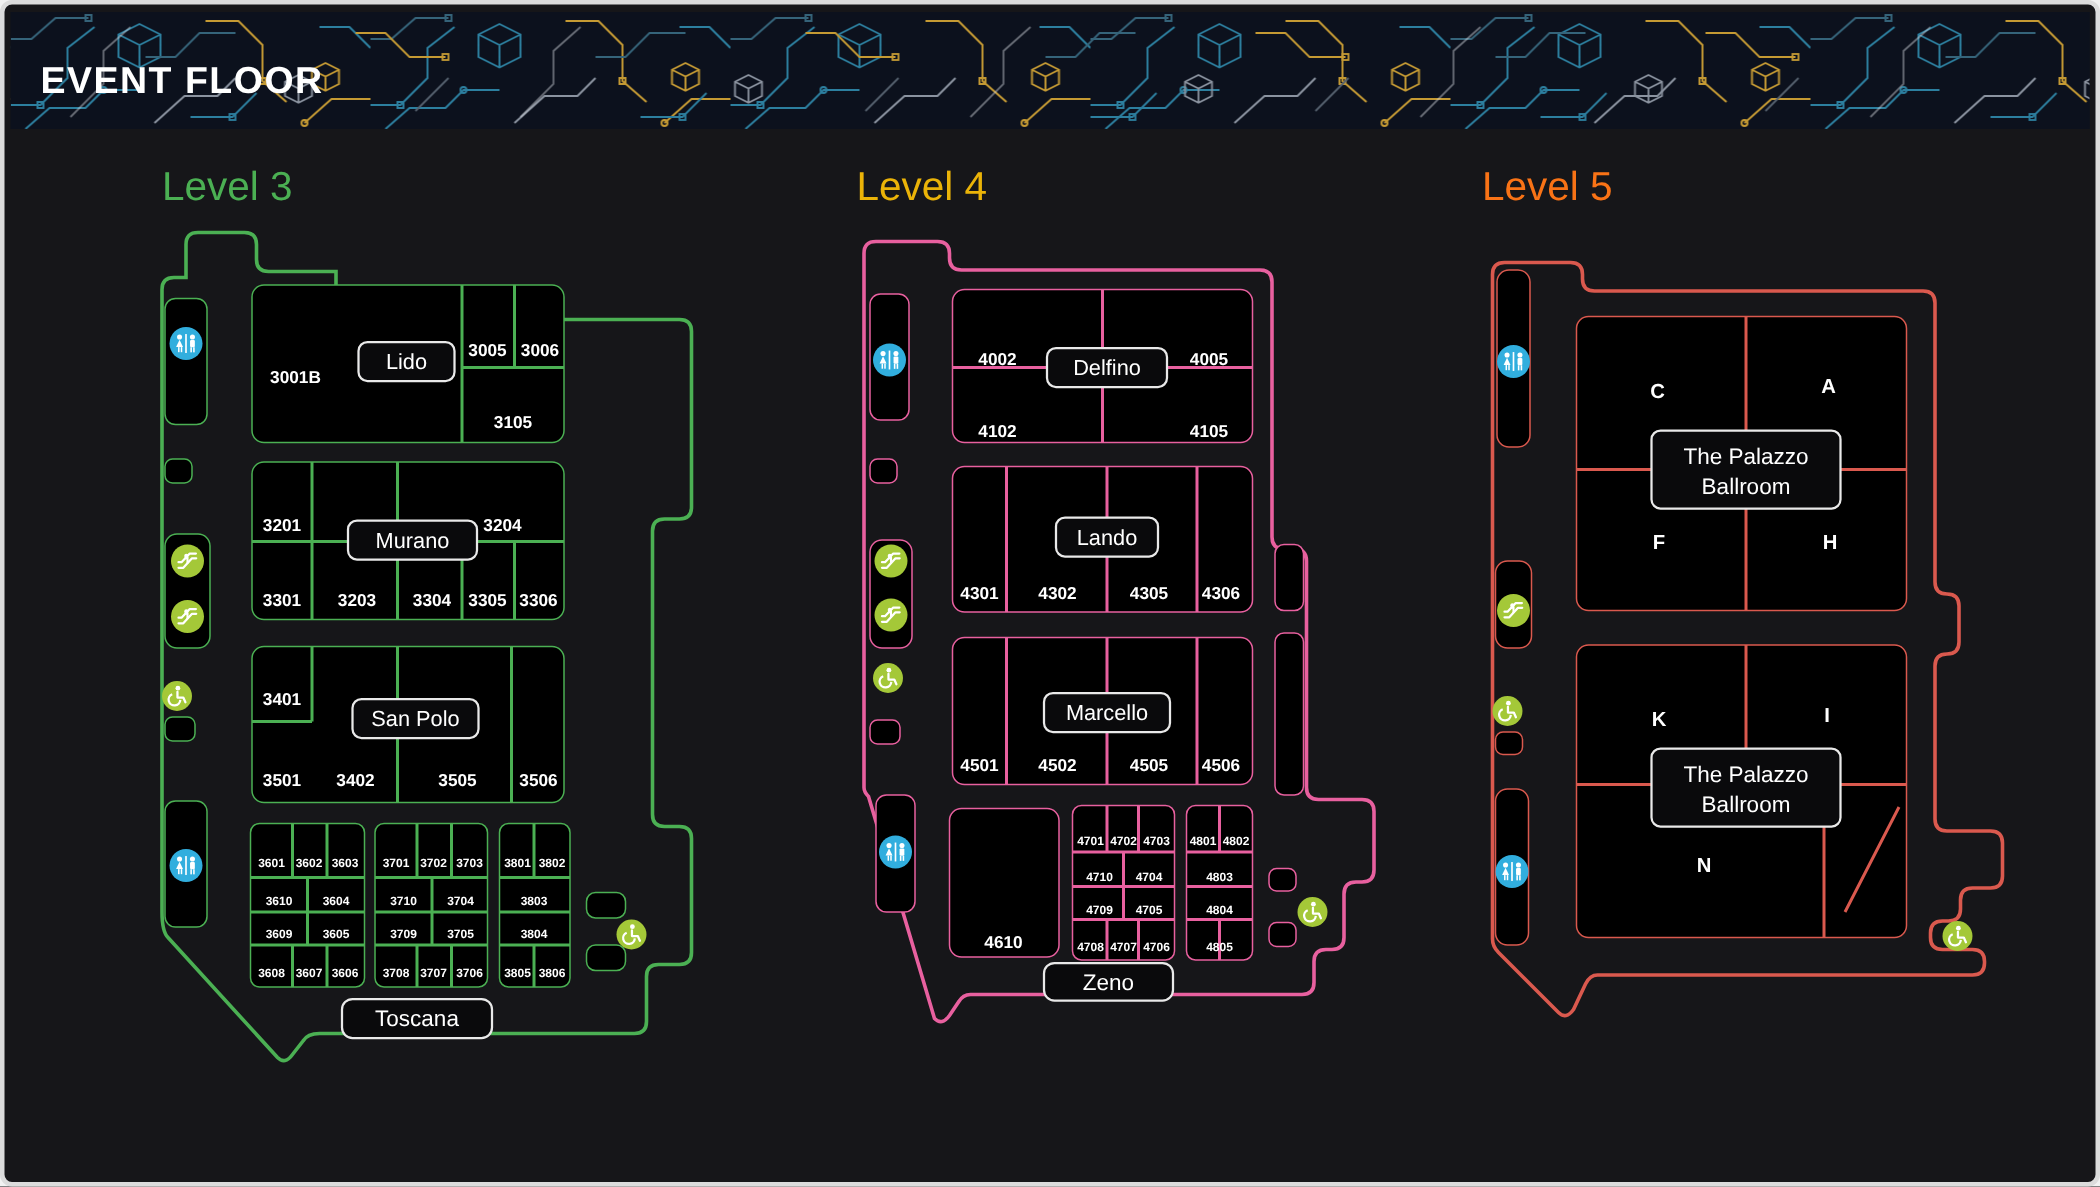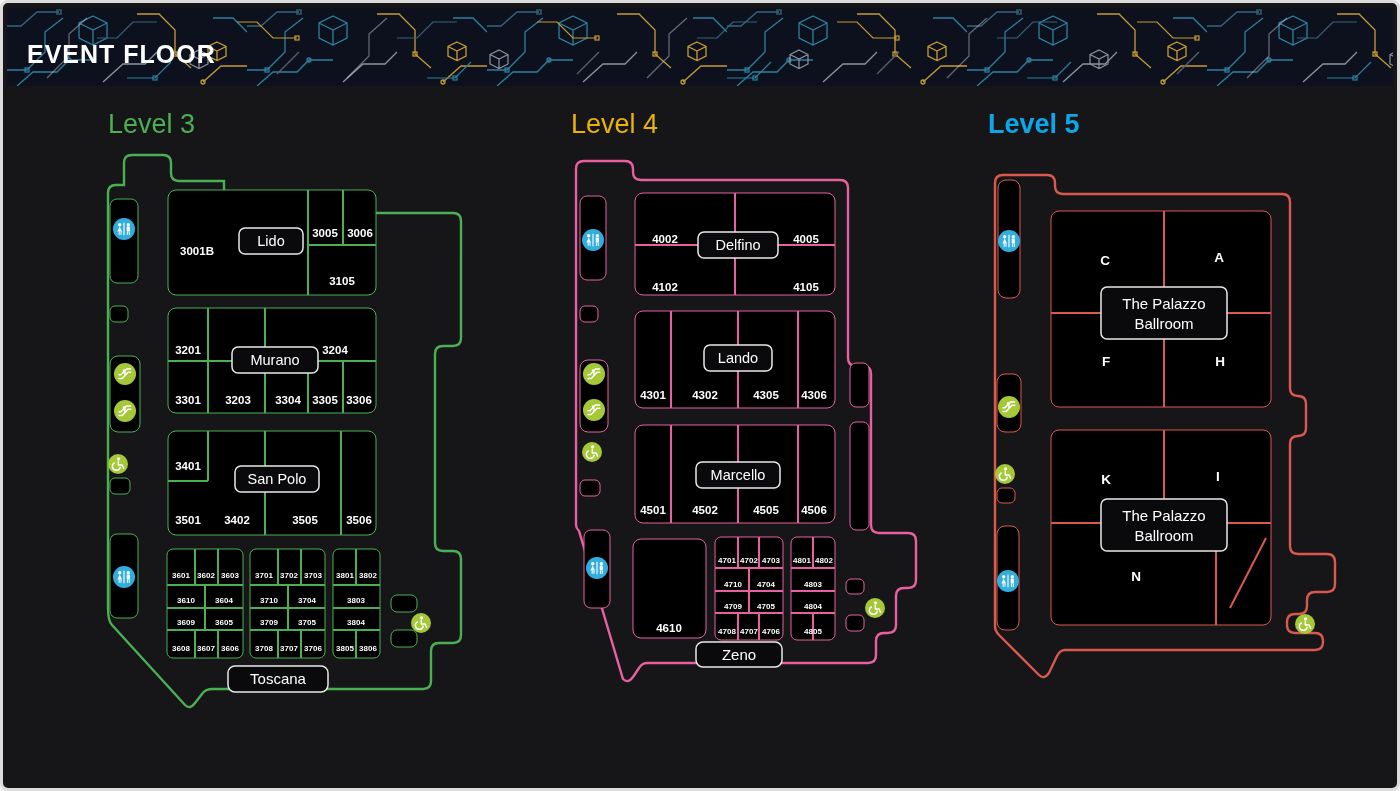--- a/index.html
+++ b/index.html
@@ -14,21 +14,21 @@
   .num{font-weight:bold;font-size:11.5px;text-anchor:middle;}
   .nsm{font-weight:bold;font-size:8px;text-anchor:middle;}
   .letter{font-weight:bold;font-size:13.5px;text-anchor:middle;}
   .pt{font-size:14.5px;text-anchor:middle;}
   .ptb{font-size:15px;text-anchor:middle;}
   .plate{fill:#0a0a0c;stroke:#e9e9e9;stroke-width:1.5;}
   .room{fill:#000000;}
   .ol{fill:none;stroke-width:2.4;}
   .dv{fill:none;stroke-width:2;}
   .c3{stroke:#4bb053;} .c4{stroke:#e8609f;} .c5{stroke:#da594e;}
-  .t3{color:#4bb053;} .t4{color:#eab308;} .t5{color:#0ea5e9;font-weight:bold;}
+  .t3{color:#4bb053;} .t4{color:#eab308;} .t5{color:#f97316;}
 </style>
 </head>
 <body>
 
 <div class="frame">
 
   <svg width="0" height="0" style="position:absolute">
     <defs>
       <g id="ic-rr">
         <circle r="11" fill="#31aede"></circle>

